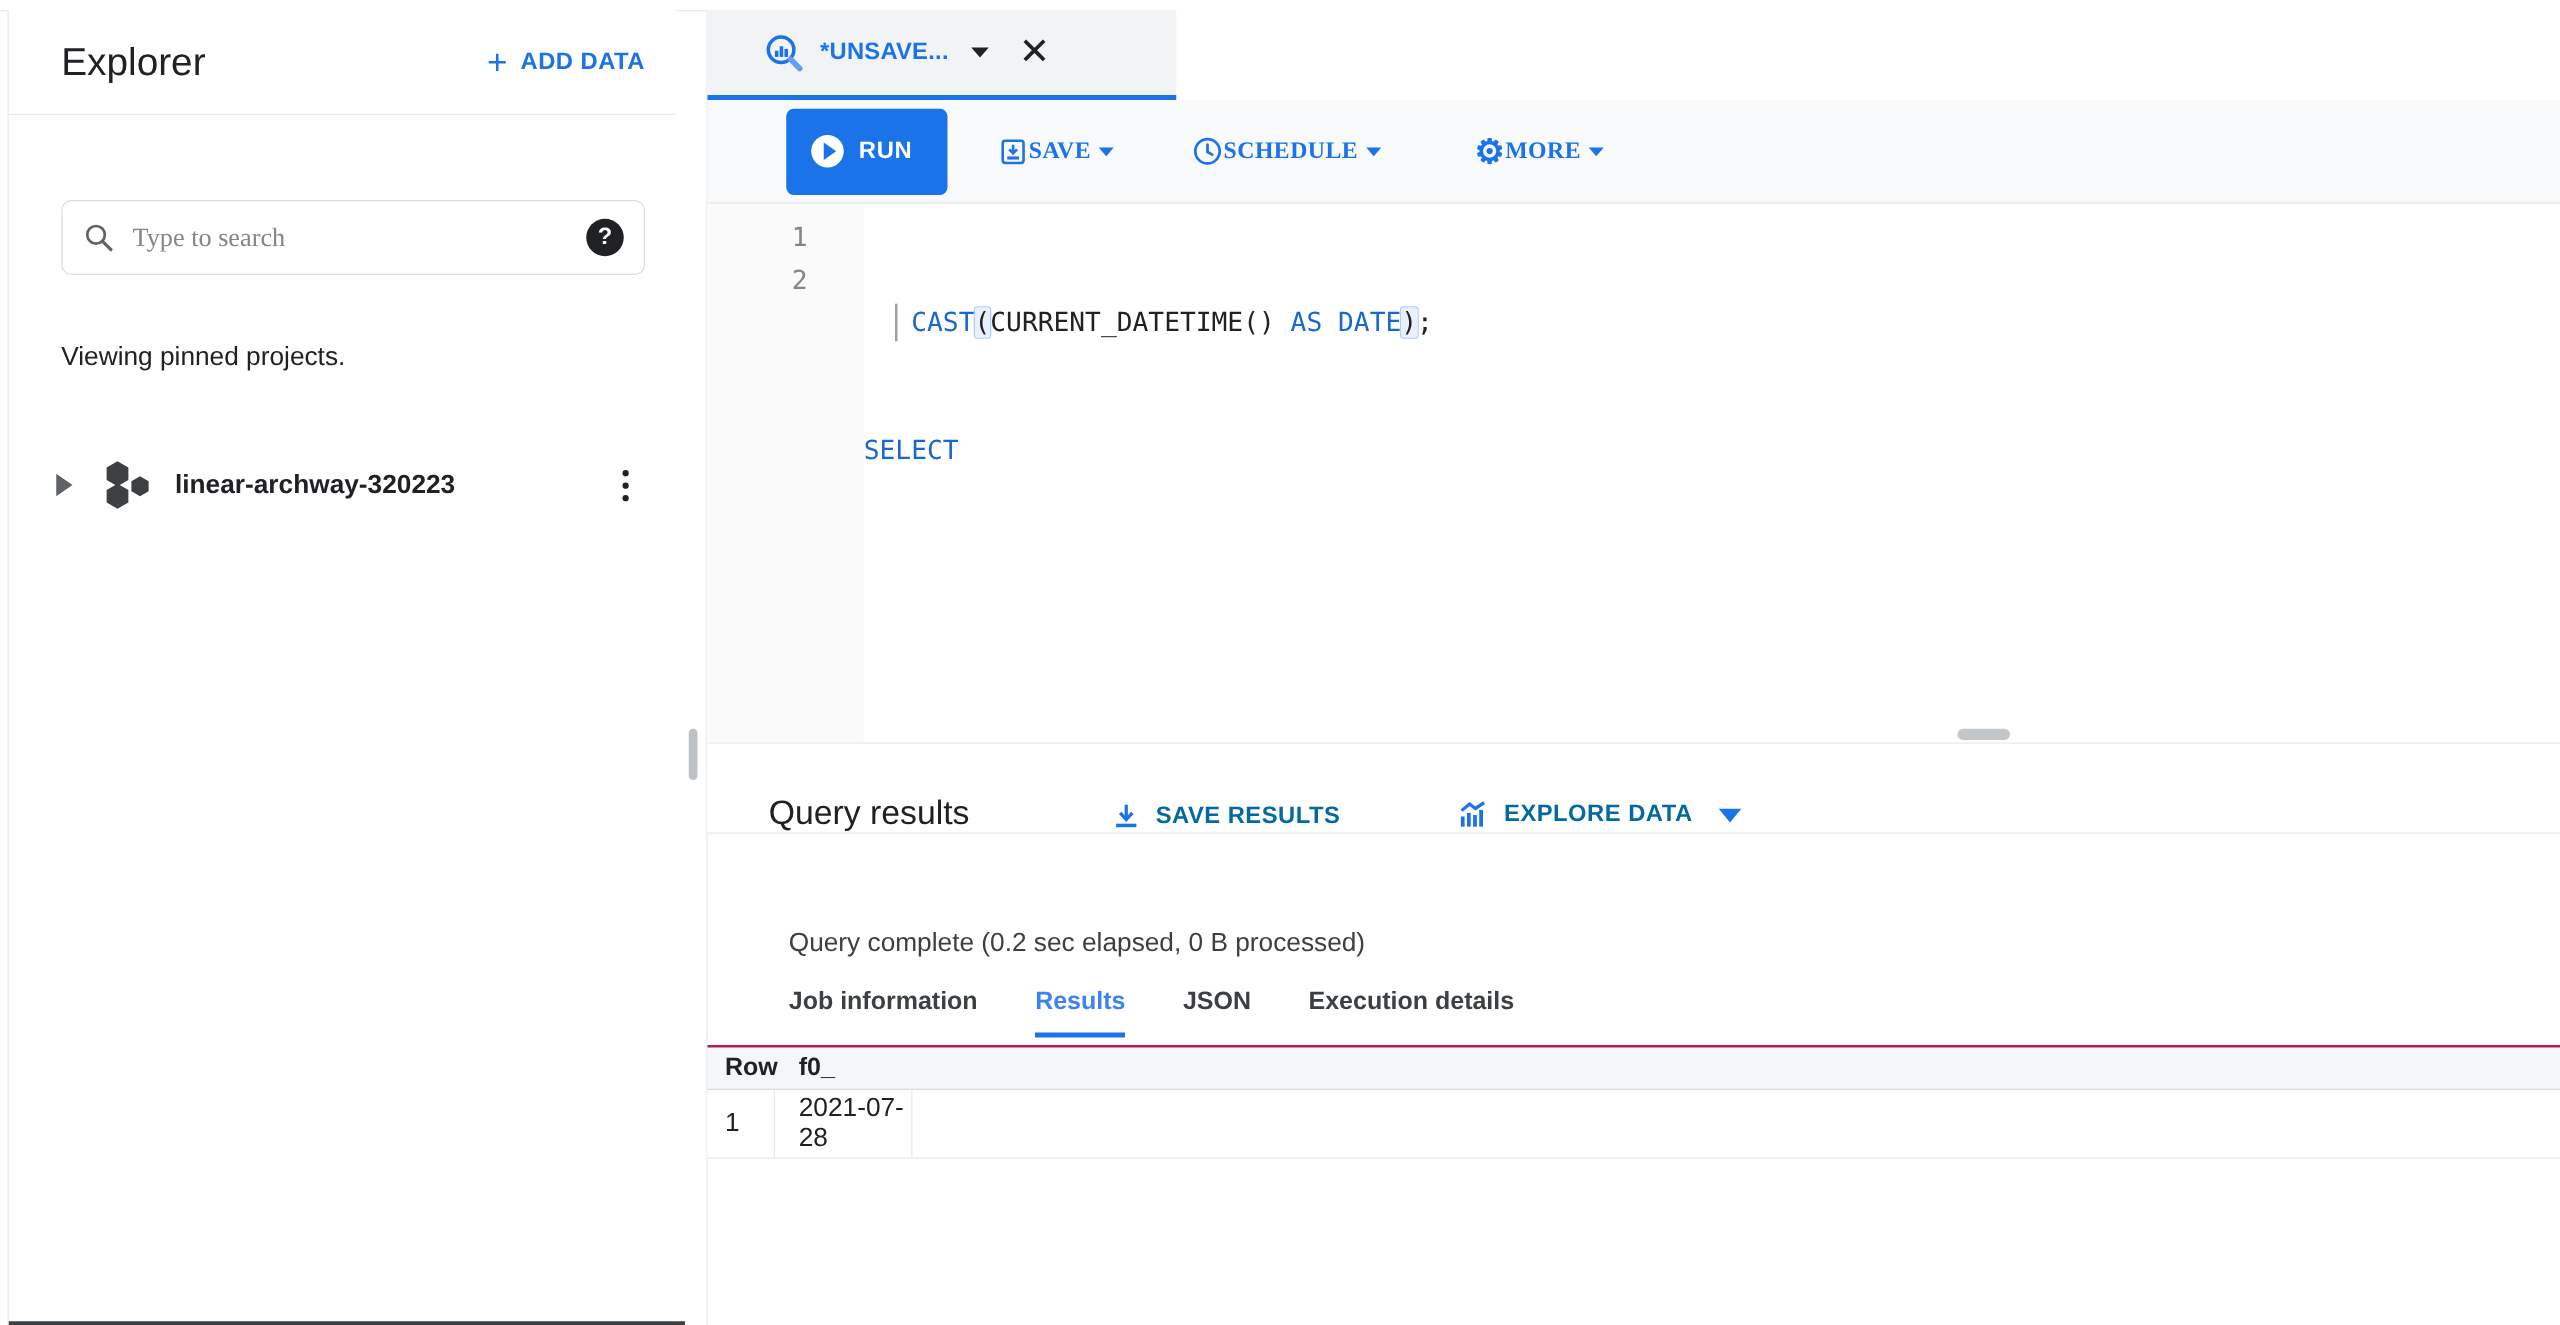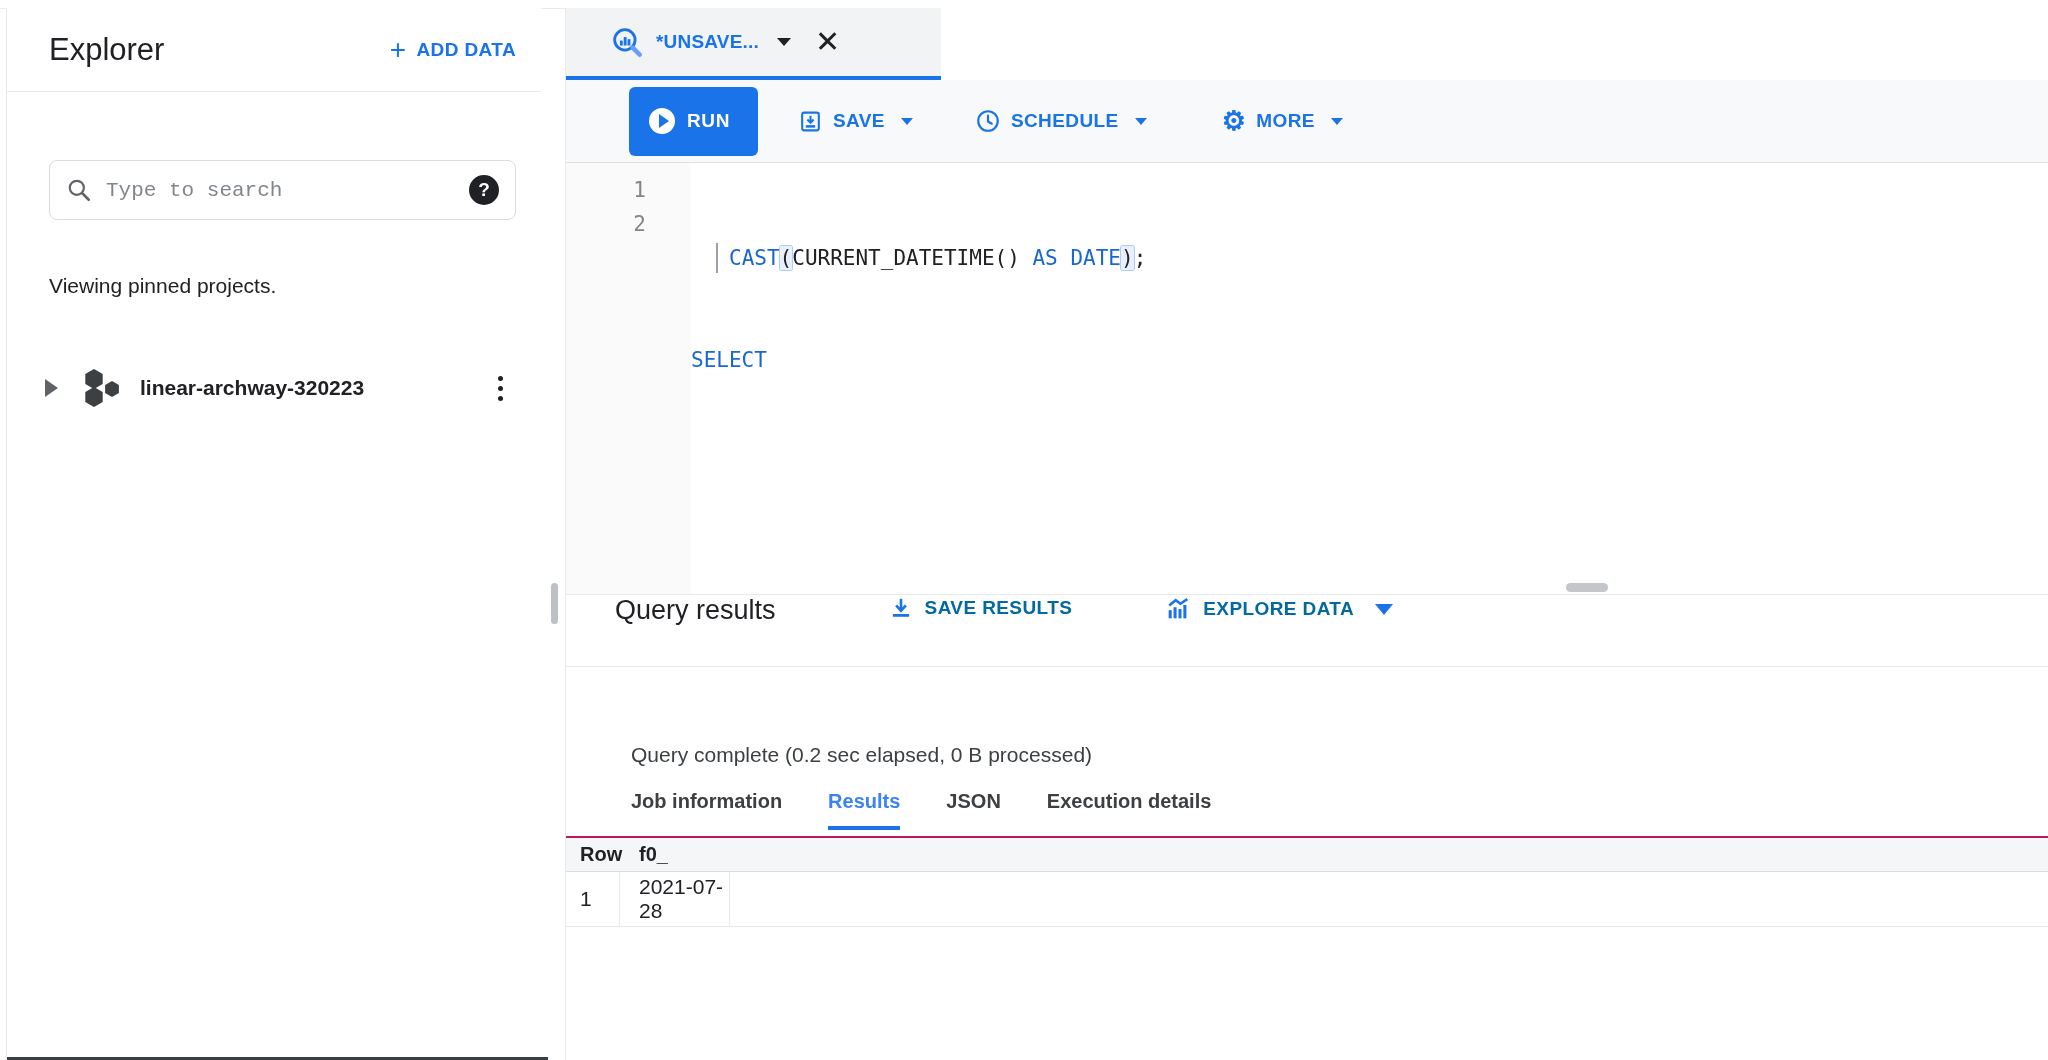--- a/index.html
+++ b/index.html
@@ -13,21 +13,21 @@
   .sidebar-header { height:84px; display:flex; align-items:center; justify-content:space-between;
                     padding:0 25px 0 42px; border-bottom:1px solid #e8eaed; }
   .sidebar-title { font-size:31px; color:#202124; font-weight:400; }
   .add-data { display:flex; align-items:center; gap:10px; color:#1a73e8; font-weight:700;
               font-size:19px; letter-spacing:.4px; cursor:pointer; }
   .plus-glyph { font-size:28px; font-weight:400; line-height:20px; }
   .search-box { position:absolute; top:152px; left:42px; right:25px; height:60px;
                 border:1px solid #dadce0; border-radius:8px; display:flex; align-items:center;
                 padding:0 16px; gap:14px; background:#fff; }
   .search-box input { border:none; outline:none; flex:1; font-size:21px; color:#0f172a;
-                      font-family:Liberation Mono, monospace; background:transparent; }
+                      font-family:Liberation Serif, serif; background:transparent; }
   .search-box input::placeholder { color:#80868b; }
   .help-circle { width:30px; height:30px; border-radius:50%; background:#202124; color:#fff;
                  font-size:19px; font-weight:700; display:flex; align-items:center; justify-content:center; }
   .viewing-text { position:absolute; top:266px; left:42px; font-size:21px; color:#202124; }
   .project-row { position:absolute; top:352px; left:0; right:0; height:56px;
                  display:flex; align-items:center; padding:0 30px 0 38px; }
   .expand-tri { width:0; height:0; border-top:9px solid transparent; border-bottom:9px solid transparent;
                 border-left:13px solid #5f6368; margin-right:22px; }
   .project-name { font-size:21px; font-weight:700; color:#202124; margin-left:16px; }
   .kebab { margin-left:auto; display:flex; flex-direction:column; gap:5px; padding:4px 8px; cursor:pointer; }
@@ -54,23 +54,23 @@
   .toolbar { height:83px; background:#f8f9fa; border-bottom:1px solid #e0e0e0;
              display:flex; align-items:center; padding-left:63px; }
   .run-btn { background:#1a73e8; color:#fff; height:69px; border:none; border-radius:6px;
              display:flex; align-items:center; gap:12px; padding:0 28px 0 20px;
              font-size:19px; font-weight:700; letter-spacing:.6px; cursor:pointer;
              font-family:"Liberation Sans", sans-serif; }
   .play-circle { width:26px; height:26px; border-radius:50%; background:#fff;
                  display:flex; align-items:center; justify-content:center; }
   .play-tri { width:0; height:0; border-top:7px solid transparent; border-bottom:7px solid transparent;
               border-left:10px solid #1a73e8; margin-left:3px; }
-  .text-btn { display:flex; align-items:center; gap:10px; color:#1a73e8; font-weight:700;
+  .text-btn { display:flex; align-items:center; color:#1a73e8; font-weight:700;
               font-size:19px; letter-spacing:.4px; cursor:pointer; background:none; border:none;
-              font-family:Liberation Sans, sans-serif; }
+              font-family:Liberation Serif, serif; }
   .text-btn .caret-down { border-top-color:#1a73e8; margin-left:6px; border-left-width:6px; border-right-width:6px; border-top-width:7px; }
   .btn-save { margin-left:40px; } .btn-schedule { margin-left:62px; } .btn-more { margin-left:75px; }
   .gear-glyph { font-size:27px; line-height:1; }
 
   .editor { position:relative; height:431px; display:flex; background:#fff; }
   .gutter { width:125px; background:#fafafa; text-align:right; padding:10px 45px 0 0;
             font-family:"DejaVu Sans Mono", monospace; font-size:21px; line-height:34px; color:#80868b; }
   .code { flex:1; padding-top:10px; font-family:"DejaVu Sans Mono", monospace; font-size:21px;
           line-height:34px; color:#202124; white-space:pre; }
   .code-line { height:34px; position:relative; }
@@ -78,21 +78,21 @@
   .code-line.indented::before { content:""; position:absolute; left:25px; top:2px; bottom:2px;
                                 border-left:2px solid #9aa0a6; }
   .tok-kw { color:#1967d2; }
   .tok-hl { background:#e8f0fe; box-shadow:0 0 0 1px #aecbfa; border-radius:2px; }
 
   .drag-handle { position:absolute; left:1000px; top:575px; width:42px; height:9px;
                  background:#c4c7ca; border-radius:5px; cursor:row-resize; }
 
   .results-header { position:absolute; top:586px; left:0; right:0; height:73px; background:#fff;
                     border-top:1px solid #e8eaed; border-bottom:1px solid #e8eaed;
-                    display:flex; align-items:flex-start; padding-left:49px; }
+                    display:flex; align-items:flex-end; padding-left:49px; }
   .results-title { font-size:27px; color:#202124; font-weight:400; }
   .link-btn { display:flex; align-items:center; gap:11px; color:#0369a1; font-weight:700;
               font-size:19px; letter-spacing:.4px; cursor:pointer; background:none; border:none;
               font-family:"Liberation Sans", sans-serif; }
   .link-save { margin-left:112px; } .link-explore { margin-left:92px; }
   .caret-solid { width:0; height:0; border-left:9px solid transparent; border-right:9px solid transparent;
                  border-top:11px solid #1a73e8; margin-left:10px; }
 
   .status-text { position:absolute; top:735px; left:65px; font-size:21px; color:#3c4043; }
 

